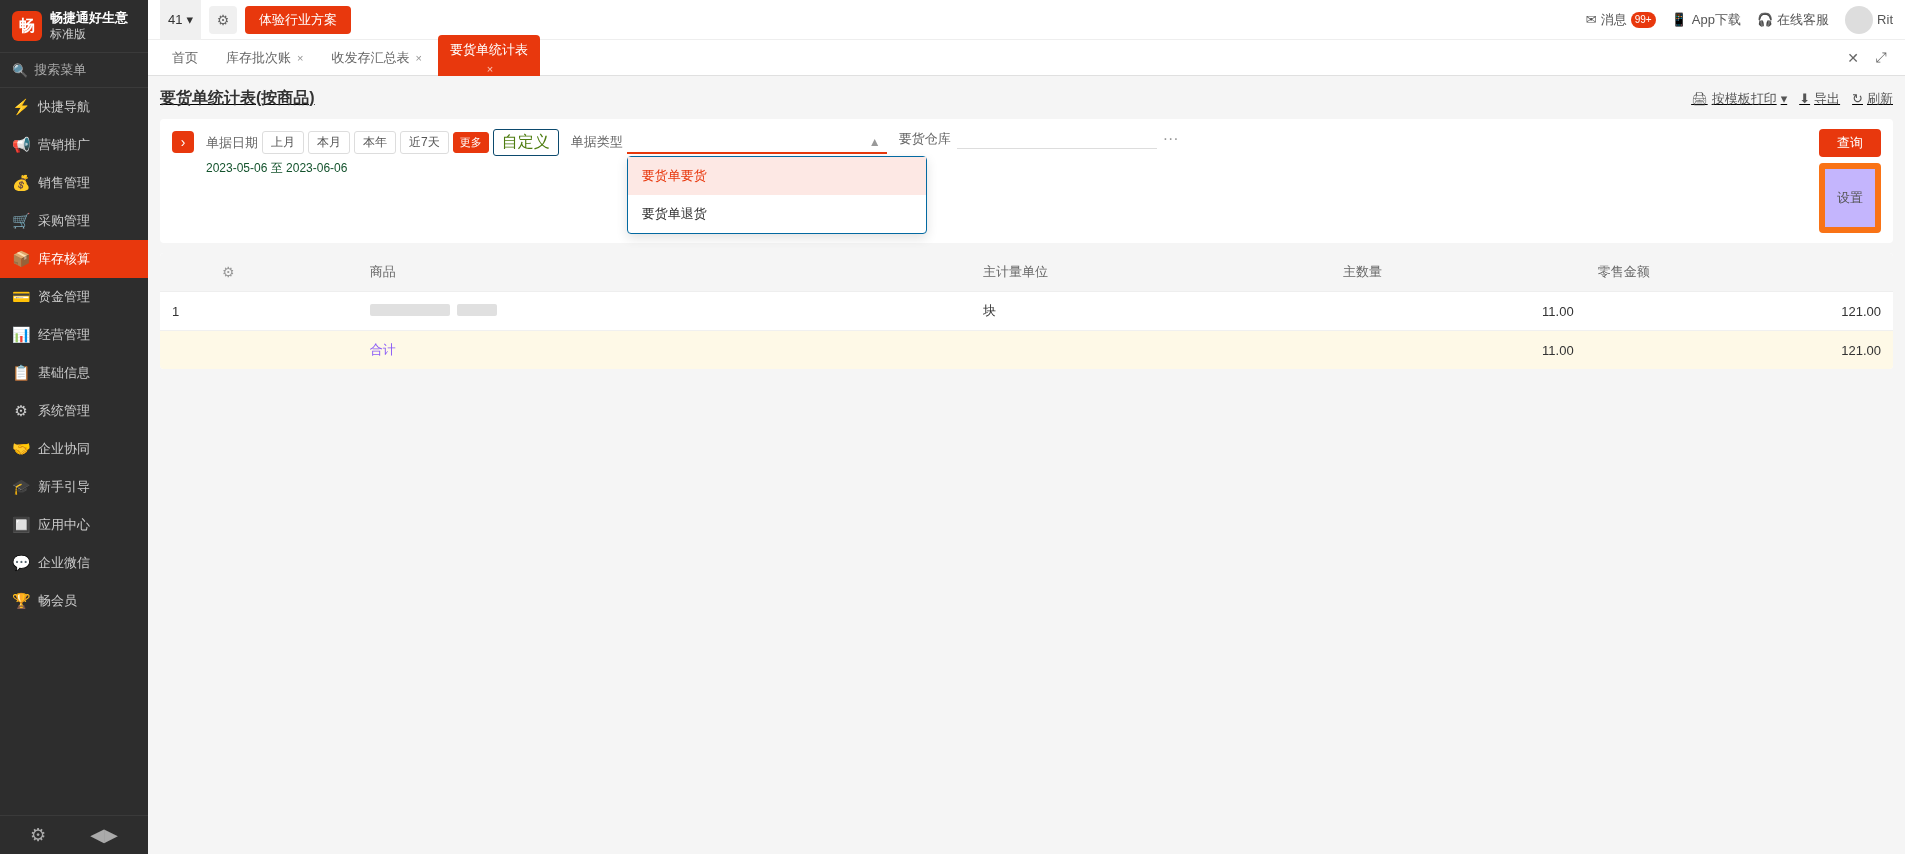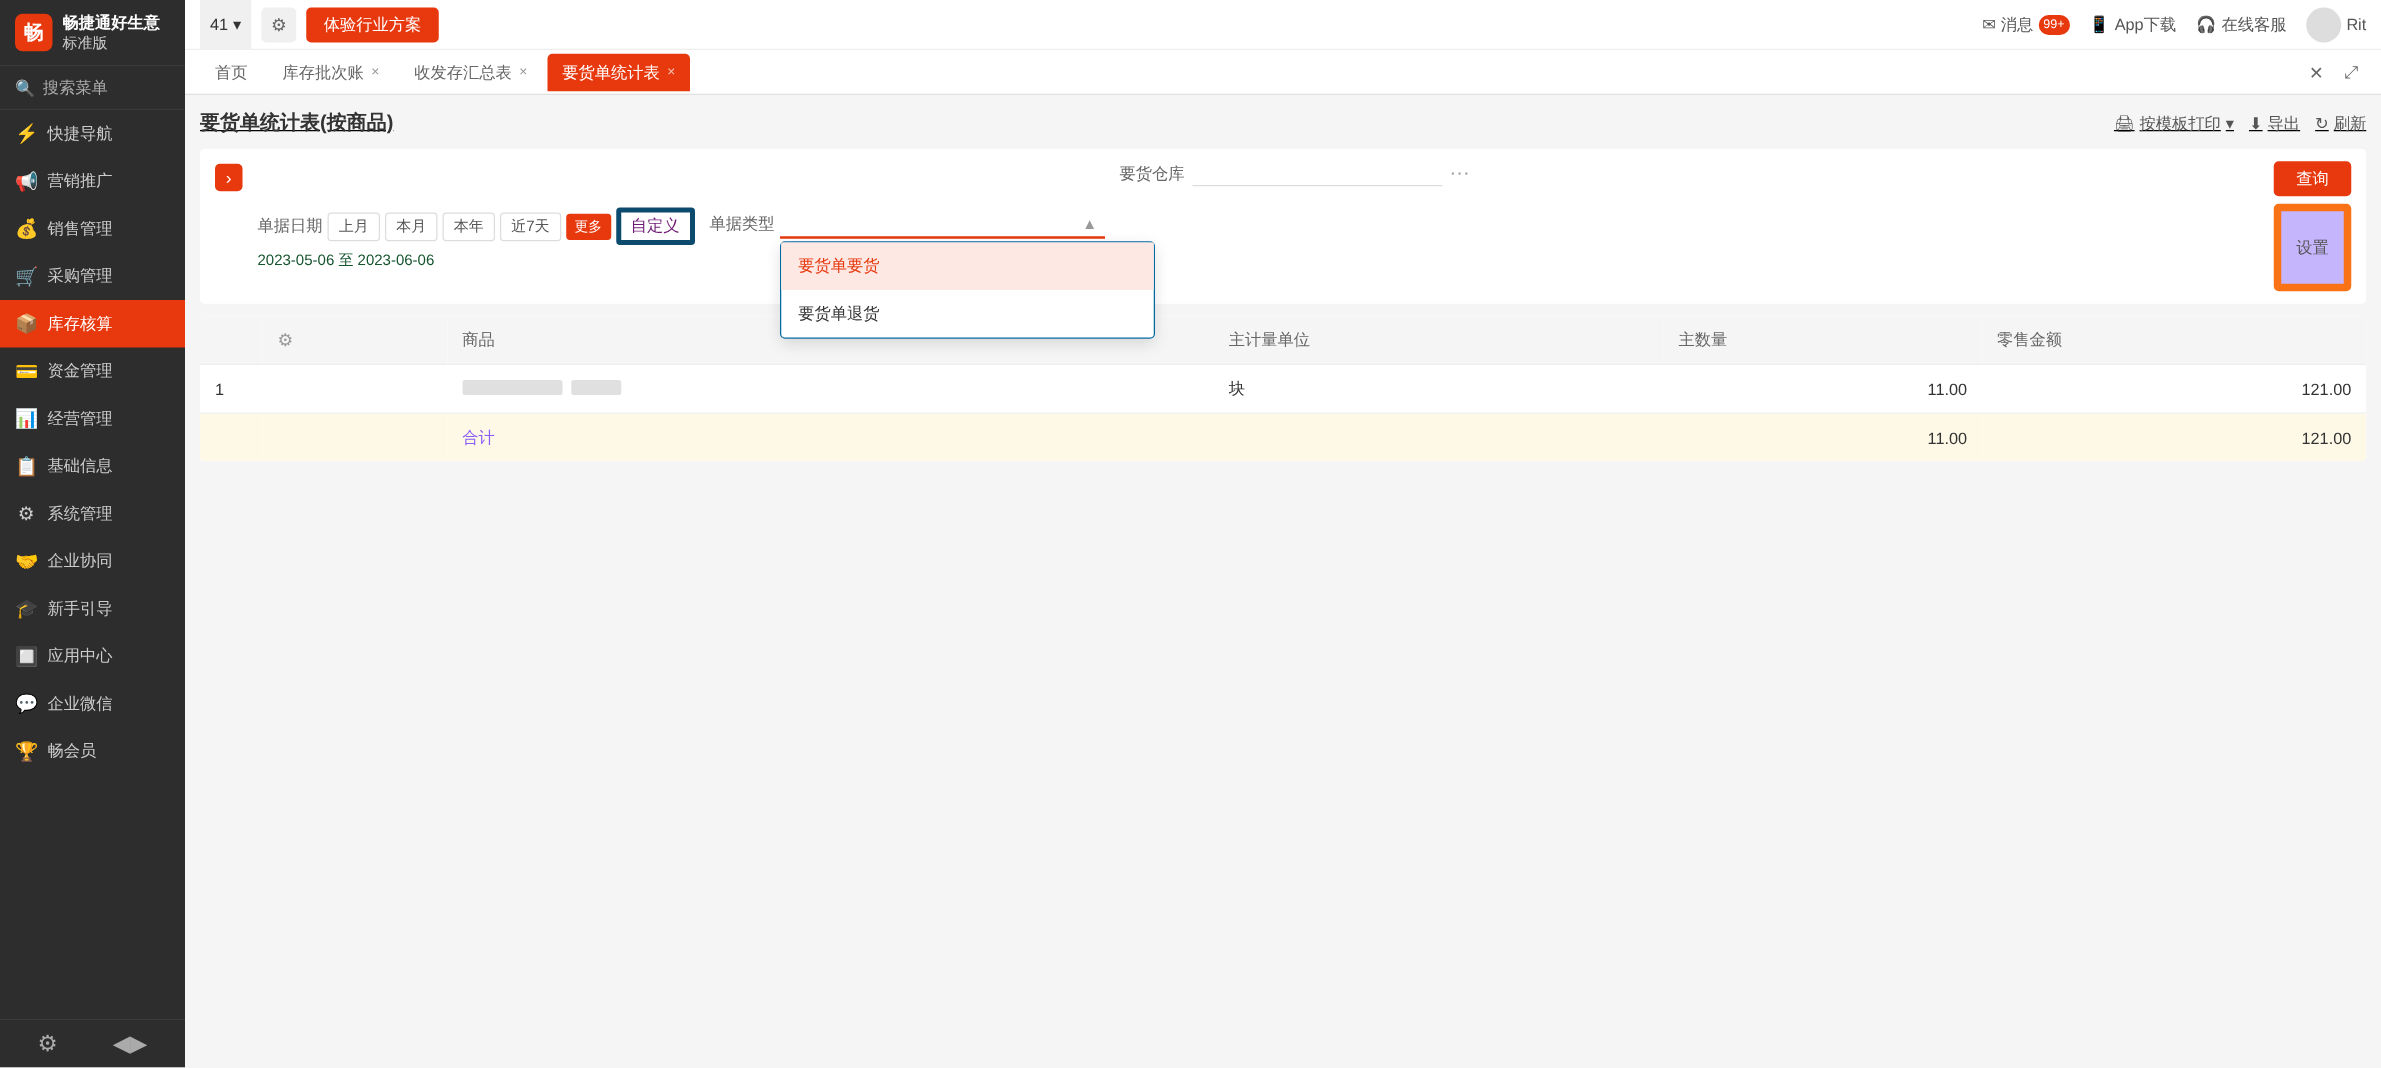--- a/index.html
+++ b/index.html
@@ -177,20 +177,21 @@
       padding: 6px 12px;
       cursor: pointer;
       color: #666;
       font-size: 13px;
       border-radius: 4px 4px 0 0;
       white-space: nowrap;
     }
     .tab-item.active {
       background: #e8380d;
       color: #fff;
+      flex-direction: column;
     }
     .tab-close {
       font-size: 11px;
       color: inherit;
       opacity: 0.7;
       cursor: pointer;
       margin-left: 2px;
     }
     .tabs-bar-actions {
       margin-left: auto;
@@ -282,46 +283,45 @@
 
     .date-filter {
       display: flex;
       flex-direction: column;
       gap: 4px;
     }
     .date-filter-row {
       display: flex;
       align-items: center;
       gap: 4px;
-      margin-top: 37px;
     }
     .date-btn {
       padding: 2px 8px;
       border: 1px solid #ddd;
       background: #fff;
       border-radius: 3px;
       cursor: pointer;
       font-size: 12px;
       color: #555;
     }
     .date-btn.more {
       background: #e8380d;
       color: #fff;
       border-color: #e8380d;
       font-size: 11px;
       padding: 2px 6px;
     }
     .date-custom-btn {
       padding: 2px 8px;
-      border: 4px solid #0c4a6e;
+      border: 1px solid #0c4a6e;
       background: #fff;
       border-radius: 3px;
       cursor: pointer;
-      font-size: 13px;
-      color: #701a75;
+      font-size: 16px;
+      color: #4d7c0f;
     }
     .date-range-text { font-size: 12px; color: #14532d; }
 
     .type-filter {
       display: flex;
       flex-direction: column;
       gap: 4px;
     }
     .type-select-wrapper {
       position: relative;

